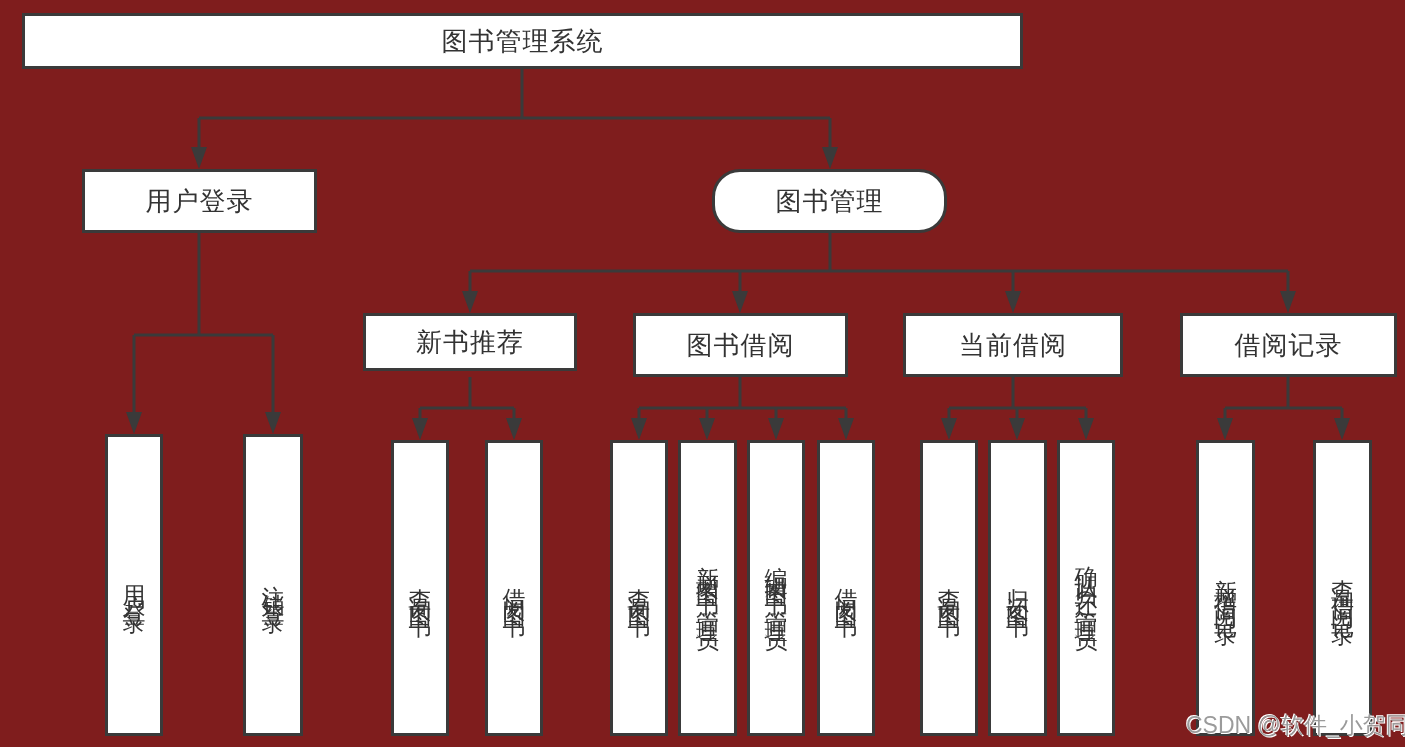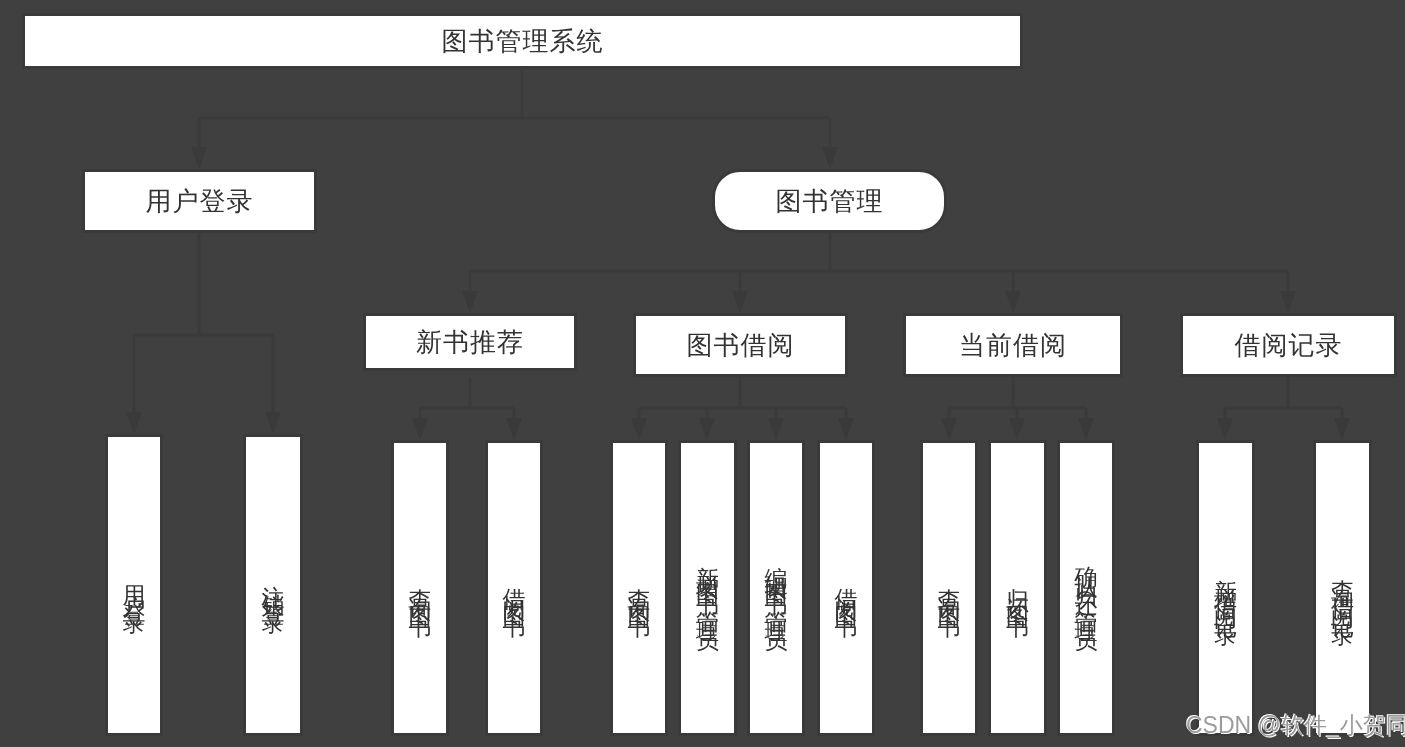--- a/index.html
+++ b/index.html
@@ -5,21 +5,21 @@
   html, body {
     margin: 0;
     padding: 0;
     background: #ffffff;
     font-family: "Liberation Sans", "DejaVu Sans", sans-serif;
   }
   #canvas {
     position: relative;
     width: 1405px;
     height: 747px;
-    background: #404040;
+    background: #7f1d1d;
     overflow: hidden;
   }
   #wires {
     position: absolute;
     left: 0;
     top: 0;
     width: 1405px;
     height: 747px;
   }
   .node {

